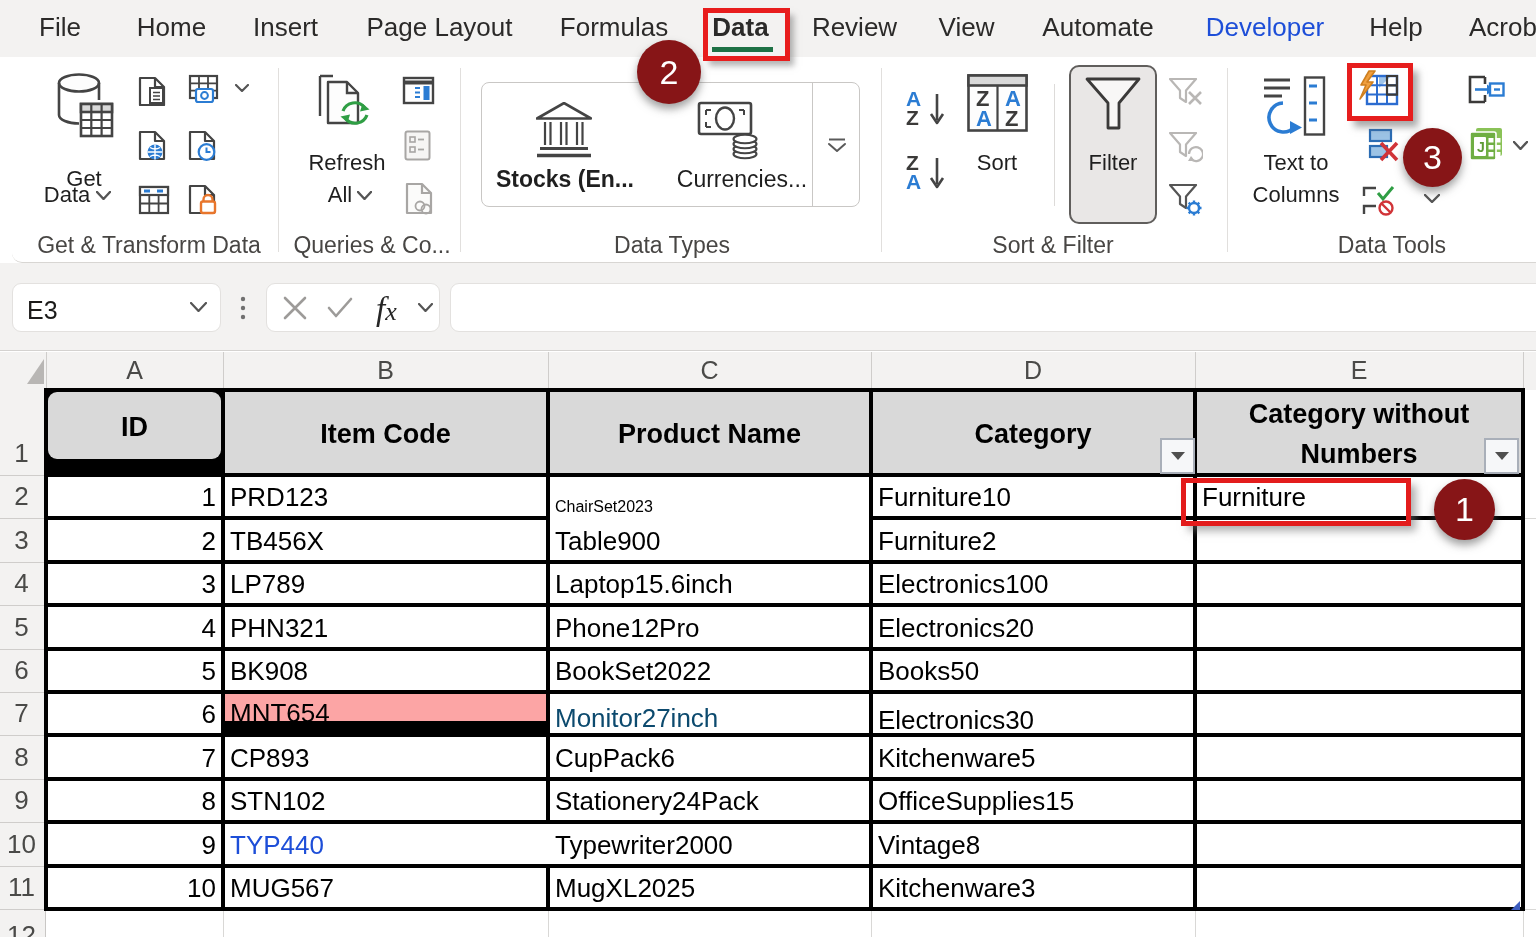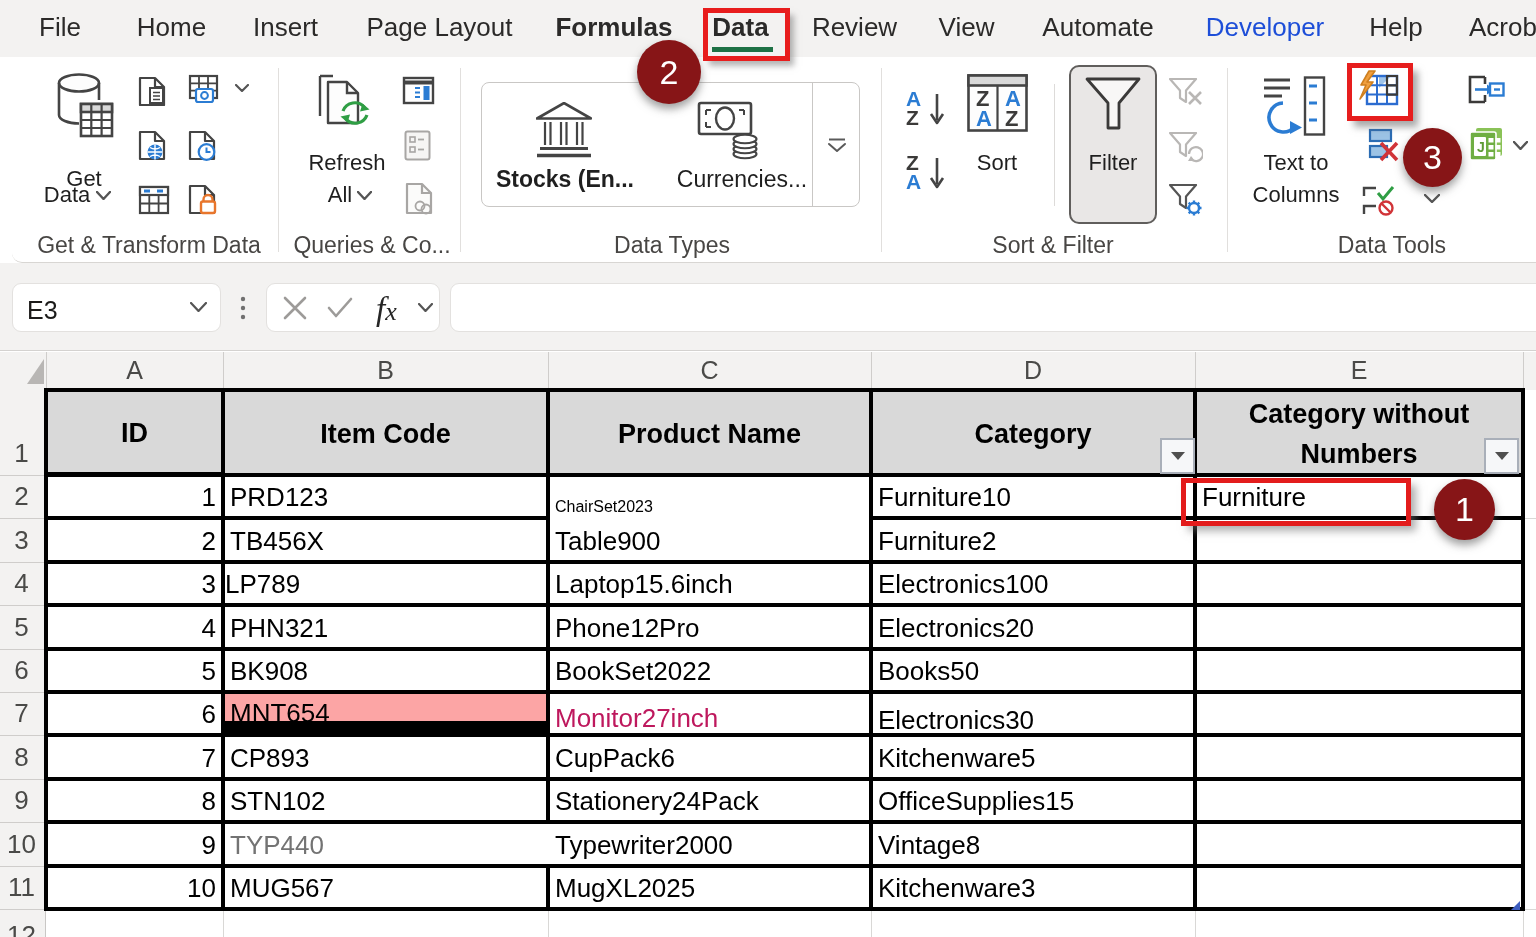--- a/index.html
+++ b/index.html
@@ -12,21 +12,21 @@
 
 <div class="abs" style="left:12px;top:57px;width:1534px;height:206px;background:#fff;border-radius:10px;border-bottom:1px solid #d8d6d3"></div>
 
 <div class="abs" style="left:0;top:263px;width:1536px;height:88px;background:#f3f2f1"></div>
 <div class="abs" style="left:0;top:350px;width:1536px;height:1px;background:#d4d2d0"></div>
 
 <div style="position:absolute;left:60px;top:14px;transform:translateX(-50%);font-size:26px;color:#2b2a29;font-weight:400;white-space:nowrap;line-height:1">File</div>
 <div style="position:absolute;left:171.5px;top:14px;transform:translateX(-50%);font-size:26px;color:#2b2a29;font-weight:400;white-space:nowrap;line-height:1">Home</div>
 <div style="position:absolute;left:285.5px;top:14px;transform:translateX(-50%);font-size:26px;color:#2b2a29;font-weight:400;white-space:nowrap;line-height:1">Insert</div>
 <div style="position:absolute;left:439.5px;top:14px;transform:translateX(-50%);font-size:26px;color:#2b2a29;font-weight:400;white-space:nowrap;line-height:1">Page Layout</div>
-<div style="position:absolute;left:614px;top:14px;transform:translateX(-50%);font-size:26px;color:#2b2a29;font-weight:700;white-space:nowrap;line-height:1">Formulas</div>
+<div style="position:absolute;left:614px;top:14px;transform:translateX(-50%);font-size:26px;color:#2b2a29;font-weight:400;white-space:nowrap;line-height:1">Formulas</div>
 <div style="position:absolute;left:740.5px;top:14px;transform:translateX(-50%);font-size:26px;color:#2b2a29;font-weight:600;white-space:nowrap;line-height:1">Data</div>
 <div style="position:absolute;left:854.5px;top:14px;transform:translateX(-50%);font-size:26px;color:#2b2a29;font-weight:400;white-space:nowrap;line-height:1">Review</div>
 <div style="position:absolute;left:966.5px;top:14px;transform:translateX(-50%);font-size:26px;color:#2b2a29;font-weight:400;white-space:nowrap;line-height:1">View</div>
 <div style="position:absolute;left:1098px;top:14px;transform:translateX(-50%);font-size:26px;color:#2b2a29;font-weight:400;white-space:nowrap;line-height:1">Automate</div>
 <div style="position:absolute;left:1265px;top:14px;transform:translateX(-50%);font-size:26px;color:#1d4ed8;font-weight:400;white-space:nowrap;line-height:1">Developer</div>
 <div style="position:absolute;left:1396px;top:14px;transform:translateX(-50%);font-size:26px;color:#2b2a29;font-weight:400;white-space:nowrap;line-height:1">Help</div>
 <div style="position:absolute;left:1469px;top:14px;font-size:26px;color:#2b2a29;font-weight:400;white-space:nowrap;line-height:1">Acrobat</div>
 <svg style="position:absolute;left:55px;top:72px;" width="62" height="66" viewBox="0 0 62 66">
       <ellipse cx="24" cy="11" rx="20" ry="8.5" fill="#fdfdfd" stroke="#444444" stroke-width="2.6"></ellipse>
       <path d="M4,11 V43 a20,8.5 0 0 0 20,8.5 M44,11 V28" fill="none" stroke="#444444" stroke-width="2.6"></path>
@@ -308,67 +308,67 @@
 <div class="abs" style="left:0;top:909px;width:46px;height:1px;background:#cfcdcb"></div>
 <div class="abs" style="left:0;top:909px;width:43px;height:43px;font-size:26px;color:#4a4a48;display:flex;align-items:flex-end;justify-content:center;padding-bottom:1px">12</div>
 <div class="abs" style="left:223px;top:911px;width:1px;height:26px;background:#d9d8d6"></div>
 <div class="abs" style="left:548px;top:911px;width:1px;height:26px;background:#d9d8d6"></div>
 <div class="abs" style="left:871px;top:911px;width:1px;height:26px;background:#d9d8d6"></div>
 <div class="abs" style="left:1195px;top:911px;width:1px;height:26px;background:#d9d8d6"></div>
 <div class="abs" style="left:1523px;top:911px;width:1px;height:26px;background:#d9d8d6"></div>
 <div class="abs" style="left:1525px;top:518px;width:11px;height:1px;background:#d9d8d6"></div>
 <div class="abs" style="left:1525px;top:909px;width:11px;height:1px;background:#d9d8d6"></div>
 <div class="abs" style="left:44px;top:388px;width:1481px;height:523px;background:#000">
-<div class="abs" style="left:4px;top:4px;width:173px;height:80px;background:#d9d9d9;display:flex;align-items:center;justify-content:center;font-weight:bold;font-size:27px;color:#000;text-align:center;padding-top:3px;">ID</div>
+<div class="abs" style="left:4px;top:4px;width:173px;height:67px;background:#d9d9d9;display:flex;align-items:center;justify-content:center;font-weight:bold;font-size:27px;color:#000;text-align:center;padding-top:3px;border-radius:9px;">ID</div>
 <div class="abs" style="left:181px;top:4px;width:321px;height:81px;background:#d9d9d9;display:flex;align-items:center;justify-content:center;font-weight:bold;font-size:27px;color:#000;text-align:center;padding-top:3px;">Item Code</div>
 <div class="abs" style="left:506px;top:4px;width:319px;height:81px;background:#d9d9d9;display:flex;align-items:center;justify-content:center;font-weight:bold;font-size:27px;color:#000;text-align:center;padding-top:3px;">Product Name</div>
 <div class="abs" style="left:829px;top:4px;width:320px;height:81px;background:#d9d9d9;display:flex;align-items:center;justify-content:center;font-weight:bold;font-size:27px;color:#000;text-align:center;padding-top:3px;">Category</div>
 <div class="abs" style="left:1153px;top:4px;width:324px;height:81px;background:#d9d9d9;display:flex;align-items:center;justify-content:center;font-weight:bold;font-size:27px;color:#000;text-align:center;padding-top:3px;line-height:40px;">Category without<br>Numbers</div>
 <div class="abs" style="left:4px;top:89px;width:173px;height:39px;background:#fff;display:flex;align-items:center;justify-content:flex-end;padding-right:5px;padding-top:2px;font-size:26px;color:#000">1</div>
 <div class="abs" style="left:181px;top:89px;width:321px;height:39px;background:#fff;display:flex;align-items:center;padding-left:5px;padding-top:2px;font-size:26px;color:#000">PRD123</div>
 <div class="abs" style="left:506px;top:89px;width:319px;height:57px;background:#ffffff;display:flex;align-items:center;padding-left:5px;padding-top:2px;font-size:16px;color:#000">ChairSet2023</div>
 <div class="abs" style="left:829px;top:89px;width:320px;height:39px;background:#fff;display:flex;align-items:center;padding-left:5px;padding-top:2px;font-size:26px;color:#000">Furniture10</div>
 <div class="abs" style="left:1153px;top:89px;width:324px;height:39px;background:#fff;display:flex;align-items:center;padding-left:5px;padding-top:2px;font-size:26px;color:#000">Furniture</div>
 <div class="abs" style="left:4px;top:132px;width:173px;height:40px;background:#fff;display:flex;align-items:center;justify-content:flex-end;padding-right:5px;padding-top:2px;font-size:26px;color:#000">2</div>
 <div class="abs" style="left:181px;top:132px;width:321px;height:40px;background:#fff;display:flex;align-items:center;padding-left:5px;padding-top:2px;font-size:26px;color:#000">TB456X</div>
 <div class="abs" style="left:506px;top:132px;width:319px;height:40px;background:#fff;display:flex;align-items:center;padding-left:5px;padding-top:2px;font-size:26px;color:#000">Table900</div>
 <div class="abs" style="left:829px;top:132px;width:320px;height:40px;background:#fff;display:flex;align-items:center;padding-left:5px;padding-top:2px;font-size:26px;color:#000">Furniture2</div>
 <div class="abs" style="left:1153px;top:132px;width:324px;height:40px;background:#fff;display:flex;align-items:center;padding-left:5px;padding-top:2px;font-size:26px;color:#000"></div>
 <div class="abs" style="left:4px;top:176px;width:173px;height:39px;background:#fff;display:flex;align-items:center;justify-content:flex-end;padding-right:5px;padding-top:2px;font-size:26px;color:#000">3</div>
-<div class="abs" style="left:181px;top:176px;width:321px;height:39px;background:#fff;display:flex;align-items:center;padding-top:2px;font-size:26px;color:#000">LP789</div>
+<div class="abs" style="left:181px;top:176px;width:321px;height:39px;background:#fff;display:flex;align-items:center;padding-left:5px;padding-top:2px;font-size:26px;color:#000">LP789</div>
 <div class="abs" style="left:506px;top:176px;width:319px;height:39px;background:#fff;display:flex;align-items:center;padding-left:5px;padding-top:2px;font-size:26px;color:#000">Laptop15.6inch</div>
 <div class="abs" style="left:829px;top:176px;width:320px;height:39px;background:#fff;display:flex;align-items:center;padding-left:5px;padding-top:2px;font-size:26px;color:#000">Electronics100</div>
 <div class="abs" style="left:1153px;top:176px;width:324px;height:39px;background:#fff;display:flex;align-items:center;padding-left:5px;padding-top:2px;font-size:26px;color:#000"></div>
 <div class="abs" style="left:4px;top:219px;width:173px;height:40px;background:#fff;display:flex;align-items:center;justify-content:flex-end;padding-right:5px;padding-top:2px;font-size:26px;color:#000">4</div>
 <div class="abs" style="left:181px;top:219px;width:321px;height:40px;background:#fff;display:flex;align-items:center;padding-left:5px;padding-top:2px;font-size:26px;color:#000">PHN321</div>
 <div class="abs" style="left:506px;top:219px;width:319px;height:40px;background:#fff;display:flex;align-items:center;padding-left:5px;padding-top:2px;font-size:26px;color:#000">Phone12Pro</div>
 <div class="abs" style="left:829px;top:219px;width:320px;height:40px;background:#fff;display:flex;align-items:center;padding-left:5px;padding-top:2px;font-size:26px;color:#000">Electronics20</div>
 <div class="abs" style="left:1153px;top:219px;width:324px;height:40px;background:#fff;display:flex;align-items:center;padding-left:5px;padding-top:2px;font-size:26px;color:#000"></div>
 <div class="abs" style="left:4px;top:263px;width:173px;height:39px;background:#fff;display:flex;align-items:center;justify-content:flex-end;padding-right:5px;padding-top:2px;font-size:26px;color:#000">5</div>
 <div class="abs" style="left:181px;top:263px;width:321px;height:39px;background:#fff;display:flex;align-items:center;padding-left:5px;padding-top:2px;font-size:26px;color:#000">BK908</div>
 <div class="abs" style="left:506px;top:263px;width:319px;height:39px;background:#fff;display:flex;align-items:center;padding-left:5px;padding-top:2px;font-size:26px;color:#000">BookSet2022</div>
 <div class="abs" style="left:829px;top:263px;width:320px;height:39px;background:#fff;display:flex;align-items:center;padding-left:5px;padding-top:2px;font-size:26px;color:#000">Books50</div>
 <div class="abs" style="left:1153px;top:263px;width:324px;height:39px;background:#fff;display:flex;align-items:center;padding-left:5px;padding-top:2px;font-size:26px;color:#000"></div>
 <div class="abs" style="left:4px;top:306px;width:173px;height:39px;background:#fff;display:flex;align-items:center;justify-content:flex-end;padding-right:5px;padding-top:2px;font-size:26px;color:#000">6</div>
 <div class="abs" style="left:181px;top:306px;width:321px;height:27px;background:#fca5a5;display:flex;align-items:center;padding-left:5px;padding-top:12px;font-size:26px;color:#000">MNT654</div>
-<div class="abs" style="left:506px;top:306px;width:319px;height:39px;background:#fff;display:flex;align-items:center;padding-left:5px;padding-top:9px;font-size:26px;color:#be185d">Monitor27inch</div>
+<div class="abs" style="left:506px;top:306px;width:319px;height:39px;background:#fff;display:flex;align-items:center;padding-left:5px;padding-top:9px;font-size:26px;color:#0c4a6e">Monitor27inch</div>
 <div class="abs" style="left:829px;top:306px;width:320px;height:39px;background:#fff;display:flex;align-items:center;padding-left:5px;padding-top:14px;font-size:26px;color:#000">Electronics30</div>
 <div class="abs" style="left:1153px;top:306px;width:324px;height:39px;background:#fff;display:flex;align-items:center;padding-left:5px;padding-top:2px;font-size:26px;color:#000"></div>
 <div class="abs" style="left:4px;top:349px;width:173px;height:40px;background:#fff;display:flex;align-items:center;justify-content:flex-end;padding-right:5px;padding-top:2px;font-size:26px;color:#000">7</div>
 <div class="abs" style="left:181px;top:349px;width:321px;height:40px;background:#fff;display:flex;align-items:center;padding-left:5px;padding-top:2px;font-size:26px;color:#000">CP893</div>
 <div class="abs" style="left:506px;top:349px;width:319px;height:40px;background:#fff;display:flex;align-items:center;padding-left:5px;padding-top:2px;font-size:26px;color:#000">CupPack6</div>
 <div class="abs" style="left:829px;top:349px;width:320px;height:40px;background:#fff;display:flex;align-items:center;padding-left:5px;padding-top:2px;font-size:26px;color:#000">Kitchenware5</div>
 <div class="abs" style="left:1153px;top:349px;width:324px;height:40px;background:#fff;display:flex;align-items:center;padding-left:5px;padding-top:2px;font-size:26px;color:#000"></div>
 <div class="abs" style="left:4px;top:393px;width:173px;height:39px;background:#fff;display:flex;align-items:center;justify-content:flex-end;padding-right:5px;padding-top:2px;font-size:26px;color:#000">8</div>
 <div class="abs" style="left:181px;top:393px;width:321px;height:39px;background:#fff;display:flex;align-items:center;padding-left:5px;padding-top:2px;font-size:26px;color:#000">STN102</div>
 <div class="abs" style="left:506px;top:393px;width:319px;height:39px;background:#fff;display:flex;align-items:center;padding-left:5px;padding-top:2px;font-size:26px;color:#000">Stationery24Pack</div>
 <div class="abs" style="left:829px;top:393px;width:320px;height:39px;background:#fff;display:flex;align-items:center;padding-left:5px;padding-top:2px;font-size:26px;color:#000">OfficeSupplies15</div>
 <div class="abs" style="left:1153px;top:393px;width:324px;height:39px;background:#fff;display:flex;align-items:center;padding-left:5px;padding-top:2px;font-size:26px;color:#000"></div>
 <div class="abs" style="left:4px;top:436px;width:173px;height:40px;background:#fff;display:flex;align-items:center;justify-content:flex-end;padding-right:5px;padding-top:2px;font-size:26px;color:#000">9</div>
-<div class="abs" style="left:181px;top:436px;width:362px;height:40px;background:#fff;display:flex;align-items:center;padding-left:5px;padding-top:2px;font-size:26px;color:#737373">TYP440</div>
+<div class="abs" style="left:181px;top:436px;width:362px;height:40px;background:#fff;display:flex;align-items:center;padding-left:5px;padding-top:2px;font-size:26px;color:#1d4ed8">TYP440</div>
 <div class="abs" style="left:506px;top:436px;width:319px;height:40px;background:#fff;display:flex;align-items:center;padding-left:5px;padding-top:2px;font-size:26px;color:#000">Typewriter2000</div>
 <div class="abs" style="left:829px;top:436px;width:320px;height:40px;background:#fff;display:flex;align-items:center;padding-left:5px;padding-top:2px;font-size:26px;color:#000">Vintage8</div>
 <div class="abs" style="left:1153px;top:436px;width:324px;height:40px;background:#fff;display:flex;align-items:center;padding-left:5px;padding-top:2px;font-size:26px;color:#000"></div>
 <div class="abs" style="left:4px;top:480px;width:173px;height:39px;background:#fff;display:flex;align-items:center;justify-content:flex-end;padding-right:5px;padding-top:2px;font-size:26px;color:#000">10</div>
 <div class="abs" style="left:181px;top:480px;width:321px;height:39px;background:#fff;display:flex;align-items:center;padding-left:5px;padding-top:2px;font-size:26px;color:#000">MUG567</div>
 <div class="abs" style="left:506px;top:480px;width:319px;height:39px;background:#fff;display:flex;align-items:center;padding-left:5px;padding-top:2px;font-size:26px;color:#000">MugXL2025</div>
 <div class="abs" style="left:829px;top:480px;width:320px;height:39px;background:#fff;display:flex;align-items:center;padding-left:5px;padding-top:2px;font-size:26px;color:#000">Kitchenware3</div>
 <div class="abs" style="left:1153px;top:480px;width:324px;height:39px;background:#fff;display:flex;align-items:center;padding-left:5px;padding-top:2px;font-size:26px;color:#000"></div>
 <div class="abs" style="left:1116px;top:50px;width:35px;height:36px;background:#f6f7f9;border:2px solid #a9afb9;display:flex;align-items:center;justify-content:center">
         <div style="width:0;height:0;border-left:7.5px solid transparent;border-right:7.5px solid transparent;border-top:8px solid #4f4f4f"></div>

